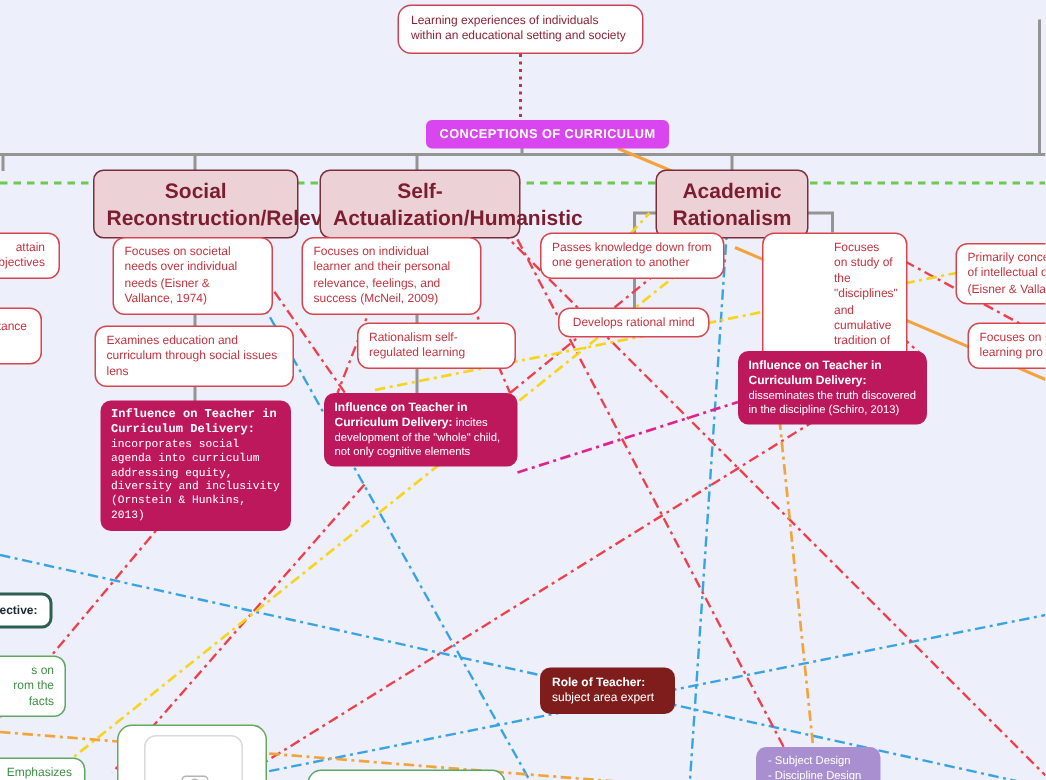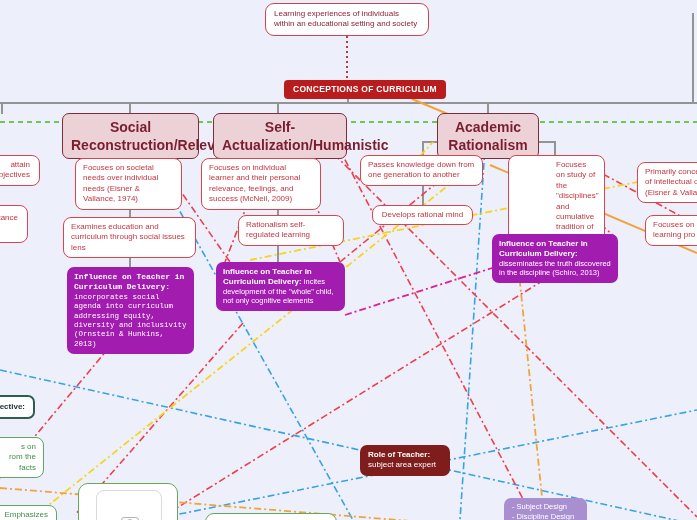--- a/index.html
+++ b/index.html
@@ -5,23 +5,23 @@
   html,body{margin:0;padding:0;}
   body{
     width:697px;height:520px;position:relative;overflow:hidden;
     background:#edf0fa;
     font-family:"Liberation Sans",sans-serif;
   }
   #lines{position:absolute;left:0;top:0;z-index:1;}
   .node{position:absolute;z-index:2;border-radius:8px;font-size:8px;line-height:1.3;box-sizing:border-box;}
   .child{background:#fff;border:1.5px solid #d8454e;color:#c43540;padding:4px 7px;}
   .annot{background:#fff;border:1.5px solid #cc4455;color:#8b2236;padding:5px 8px;border-radius:9px;}
-  .rootnode{background:#b91c1c;color:#fff;font-weight:bold;padding:4px 9px;border-radius:4px;font-size:8.5px;letter-spacing:.3px;}
+  .rootnode{background:#d946ef;color:#fff;font-weight:bold;padding:4px 9px;border-radius:4px;font-size:8.5px;letter-spacing:.3px;}
   .header{background:#ecd2d7;border:1.5px solid #7c2d3d;color:#7c1d2f;font-weight:bold;padding:4px 8px;border-radius:7px;font-size:14px;text-align:center;}
-  .pinkbox{background:#a21caf;color:#fff;padding:5px 7px;border-radius:7px;font-size:7.5px;line-height:1.25;}
+  .pinkbox{background:#be185d;color:#fff;padding:5px 7px;border-radius:7px;font-size:7.5px;line-height:1.25;}
   .pinkbox .head{font-weight:bold;font-size:8px;}
   .bluebox{background:#7f1d1d;color:#fff;padding:5px 8px;border-radius:7px;}
   .bluebox .head{font-weight:bold;}
   .purplebox{background:#a98fd0;color:#fff;padding:4px 8px;border-radius:7px;font-size:7.5px;line-height:1.35;}
   .greenbox{background:#fff;border:1.5px solid #5fa763;color:#3f9147;padding:4px 7px;}
   .darkgreenbox{background:#fff;border:2px solid #2e5e4e;color:#1c2b33;font-weight:bold;padding:5px 8px;border-radius:7px;}
   .cut-right{white-space:nowrap;overflow:hidden;}
   .alignR{text-align:right;}
   .imgnode{background:#fff;border:1.5px solid #67a85f;border-radius:10px;}
   .imginner{position:absolute;left:17px;top:6px;width:64px;height:80px;border:1.5px solid #d9d9d9;border-radius:8px;background:#fff;}

